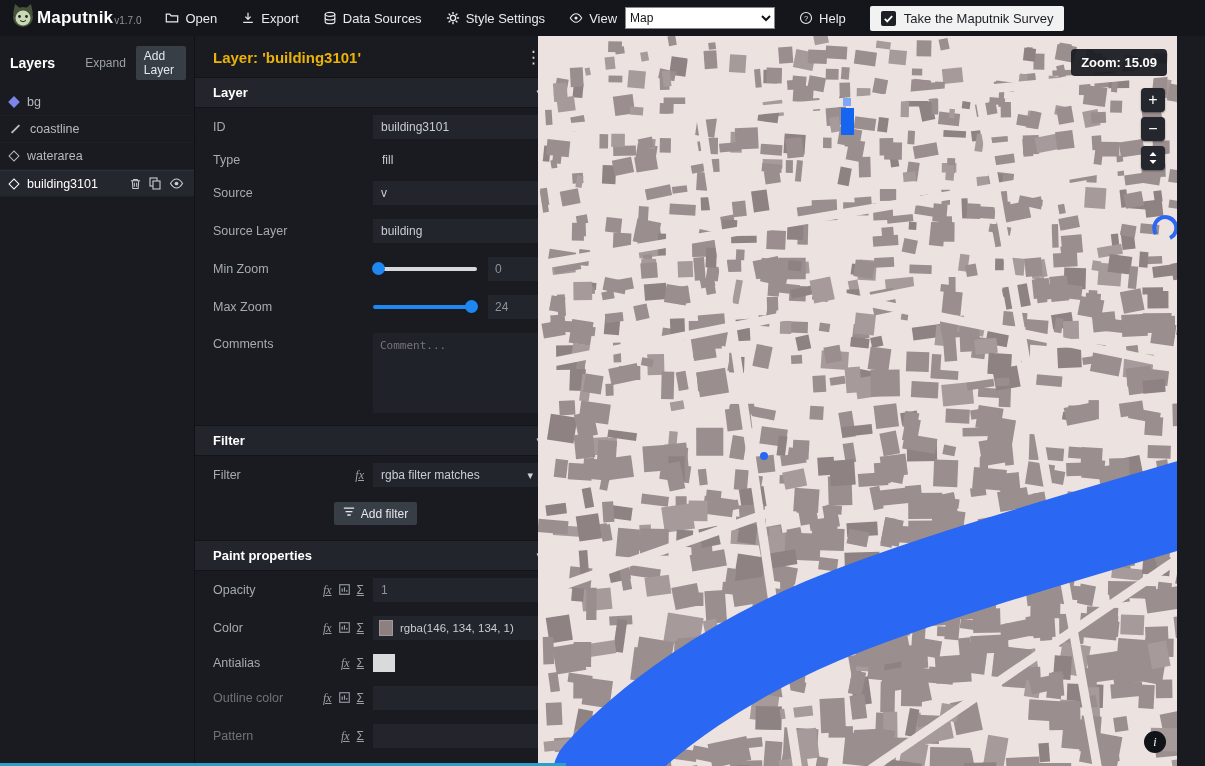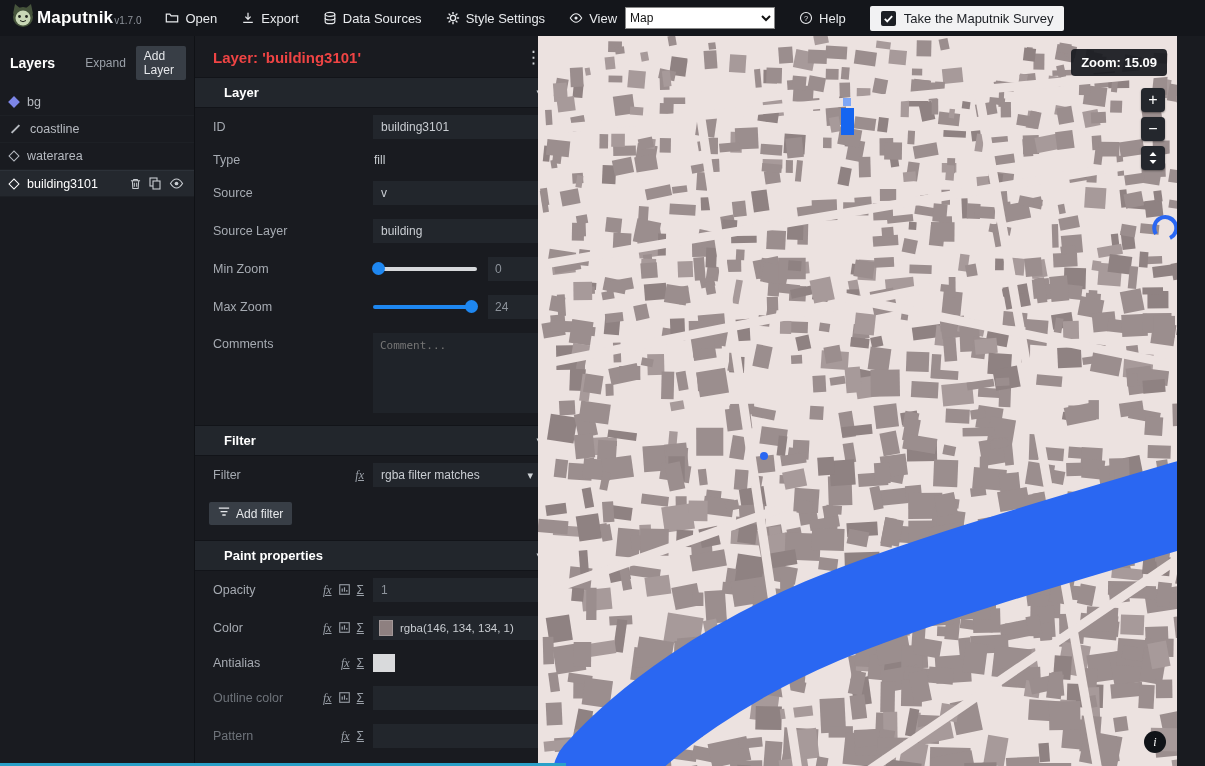--- a/index.html
+++ b/index.html
@@ -34,50 +34,50 @@
   .layer-item.selected { background:#24282e; color:#ffffff; border-top:1px solid #2c3138; }
   .diamond { width:8px; height:8px; border:1px solid currentColor; transform:rotate(45deg); flex:0 0 auto; }
   .diamond.filled { background:#7d86e8; border-color:#7d86e8; }
   .slash { width:11px; height:2px; background:currentColor; transform:rotate(-45deg); flex:0 0 auto; }
   .layer-actions { margin-left:auto; display:flex; gap:8px; align-items:center; }
   .layer-actions svg { display:block; cursor:pointer; }
 
   
   .editor { position:absolute; left:195px; top:36px; width:361px; height:727px; background:#191b20; overflow:hidden; }
   .editor-title-row { display:flex; align-items:center; padding:13px 14px 11px 18px; }
-  .editor-title { color:#ef4444; font-weight:bold; font-size:15px; flex:1; }
+  .editor-title { color:#eab308; font-weight:bold; font-size:15px; flex:1; }
   .kebab { color:#cfd2d6; font-size:17px; line-height:14px; cursor:pointer; }
   .section-header { display:flex; align-items:center; background:#22262c; padding:7px 14px 7px 18px;
                     border-top:1px solid #121419; border-bottom:1px solid #121419; cursor:pointer; }
-  .section-title { color:#ffffff; font-weight:bold; font-size:13px; flex:1;margin-left:11px; }
+  .section-title { color:#ffffff; font-weight:bold; font-size:13px; flex:1; }
   .chev { color:#cfd2d6; font-size:11px; }
   .frow { display:flex; align-items:center; padding:7px 14px 7px 18px; }
   .frow .lbl { flex:0 0 160px; color:#a6abb2; font-size:12.5px; }
   .frow.with-icons .lbl { flex:0 0 104px; }
   .frow .lbl.dim { color:#6e737a; }
   .icons { flex:0 0 56px; display:flex; justify-content:flex-end; align-items:center; gap:7px; padding-right:9px; color:#9aa0a8;text-decoration:underline; }
   .fx { font-style:italic; font-family:"Liberation Serif", serif; font-size:12px; cursor:pointer; }
   .sigma { font-size:12px; cursor:pointer; }
   .ctl { flex:0 0 168px; display:flex; align-items:center; }
   .text-input { width:168px; height:24px; background:#22262c; border:none; outline:none; color:#c9cdd2; font-size:12px; padding:0 8px; }
   .text-input.muted { color:#8d939b; }
-  .plain-value { color:#c9cdd2; font-size:12px; padding-left:1px; }
+  .plain-value { color:#c9cdd2; font-size:12px; padding-left:1px;margin-left:8px; }
   .slider { width:104px; height:4px; background:#d6d8db; border-radius:2px; position:relative; margin-right:11px; cursor:pointer; }
   .slider.full { background:var(--accent); }
   .slider-thumb { position:absolute; top:-5px; width:13px; height:13px; border-radius:50%; background:var(--accent); cursor:pointer; }
   .slider-thumb.left { left:-1px; } .slider-thumb.right { right:-1px; }
   .num-input { width:50px; height:24px; background:#22262c; border:none; outline:none; color:#8d939b; font-size:12px; padding:0 7px; }
   .frow.align-top { align-items:flex-start; }
   .frow.align-top .lbl { padding-top:4px; }
   .comments-area { width:168px; height:80px; background:#1f2329; border:none; outline:none; color:#9ba1a8;
                    font-family:"DejaVu Sans Mono", monospace; font-size:11px; padding:6px 7px; resize:none; }
   .select-box { width:168px; height:24px; background:#22262c; color:#c9cdd2; font-size:12px; display:flex;
                 align-items:center; padding:0 8px; cursor:pointer; }
   .select-box .chev { margin-left:auto; }
-  .add-filter-row { display:flex; justify-content:flex-start; padding:8px 14px 10px; }
+  .add-filter-row { display:flex; justify-content:center; padding:8px 14px 10px; }
   .add-filter-btn { display:flex; align-items:center; gap:6px; background:#383e46; color:#e6e8eb; font-size:12px;
                     padding:4px 9px; border-radius:2px; cursor:pointer; }
   .color-input { display:flex; align-items:center; gap:7px; background:#22262c; width:168px; height:24px; padding:0 6px; cursor:text; }
   .color-swatch { width:14px; height:16px; background:#8e8080; border:1px solid rgba(255,255,255,.18); flex:0 0 auto; }
   .color-text { color:#c9cdd2; font-size:11.5px; white-space:nowrap; }
   .mini-box { width:22px; height:18px; background:#d9dadc; cursor:pointer; }
   .sect-gap { height:5px; }
 
   
   .vscrollbar { position:absolute; left:556px; top:36px; width:10px; height:727px; background:#caccd0; }

